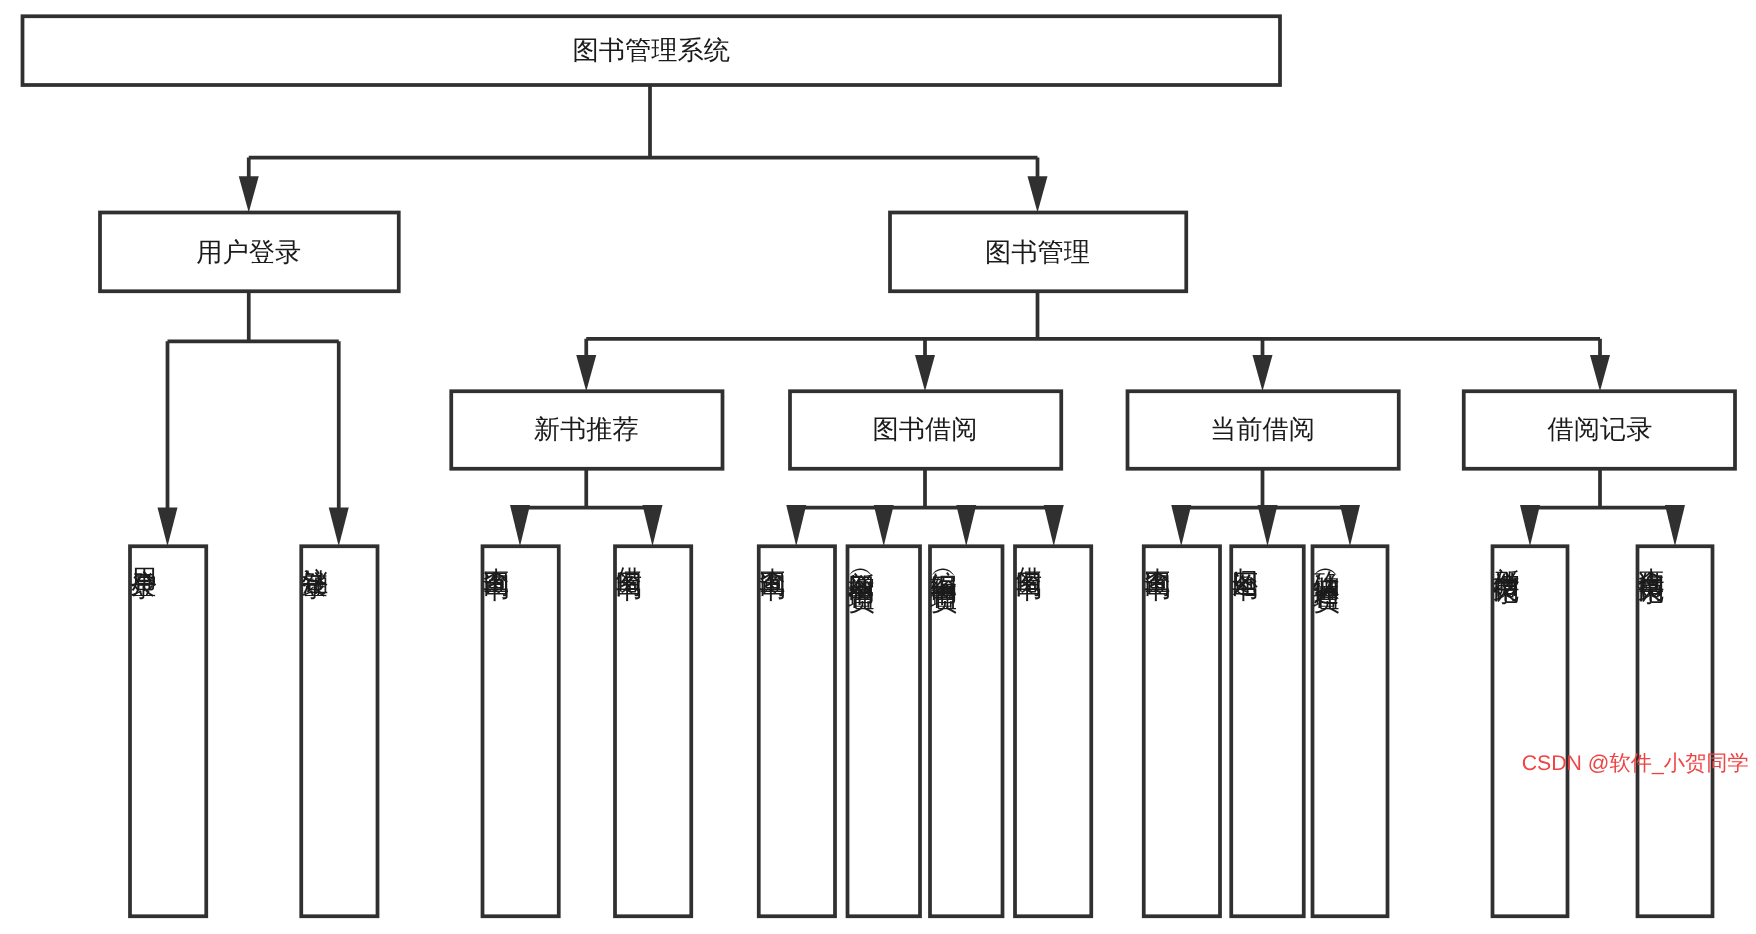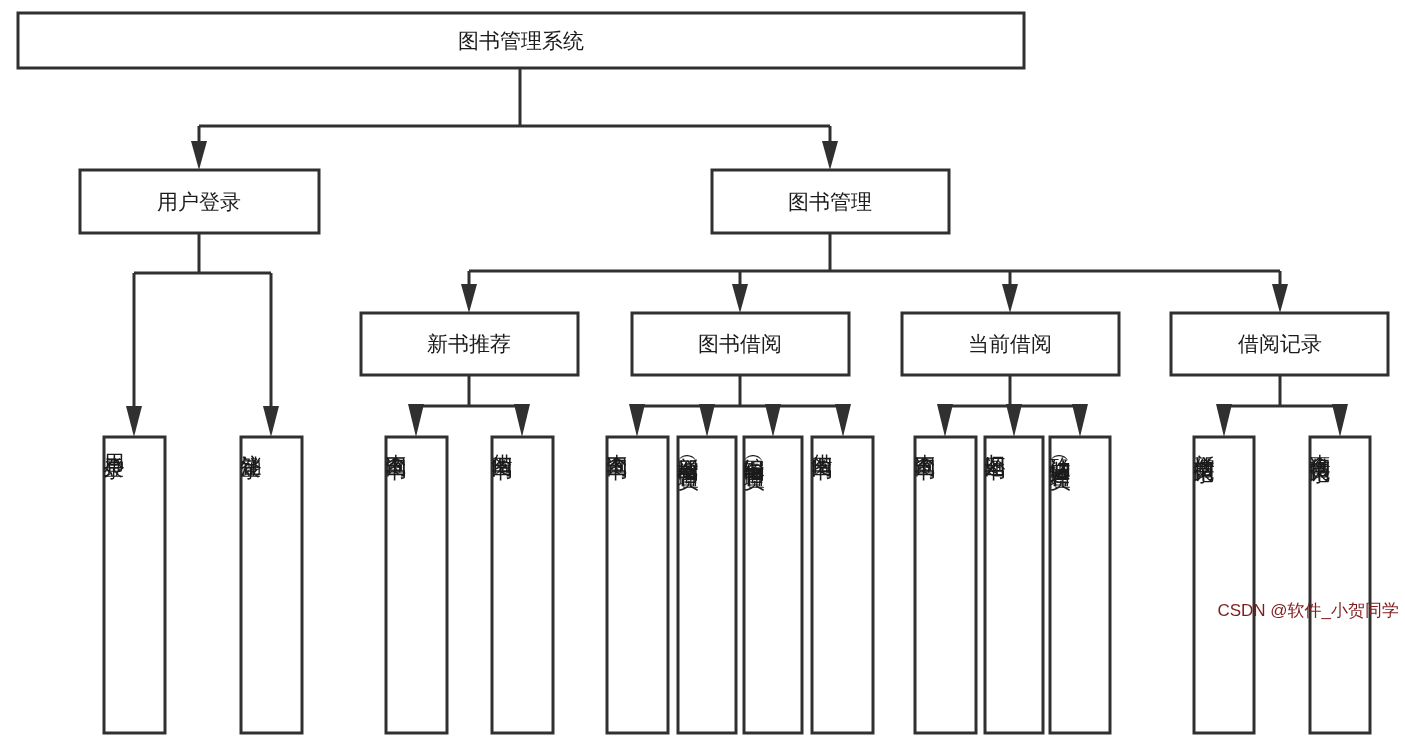--- a/index.html
+++ b/index.html
@@ -61,21 +61,21 @@
     white-space: nowrap;
     text-align: center;
     pointer-events: none;
   }
   .watermark {
     position: absolute;
     right: 6px;
     bottom: 5px;
     font-family: "Liberation Sans", "DejaVu Sans", sans-serif;
     font-size: 17px;
-    color: #7f1d1d;
+    color: #ef4444;
     white-space: nowrap;
     pointer-events: none;
   }
 </style>
 </head>
 <body>
 
 <div id="diagram-root">
 
   <svg class="flow" viewBox="0 0 1405 747" xmlns="http://www.w3.org/2000/svg">

